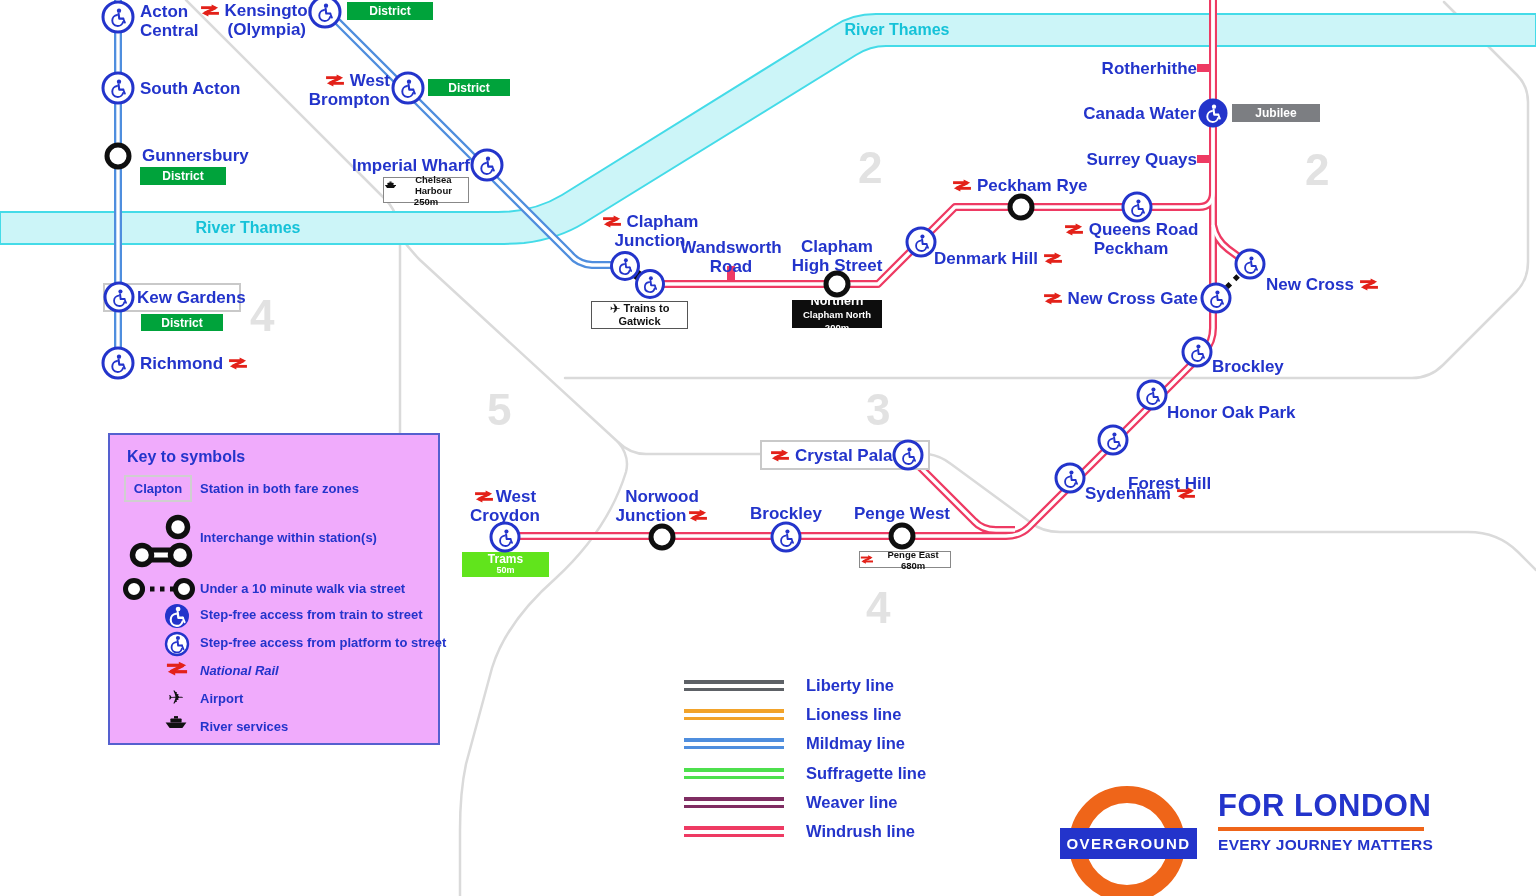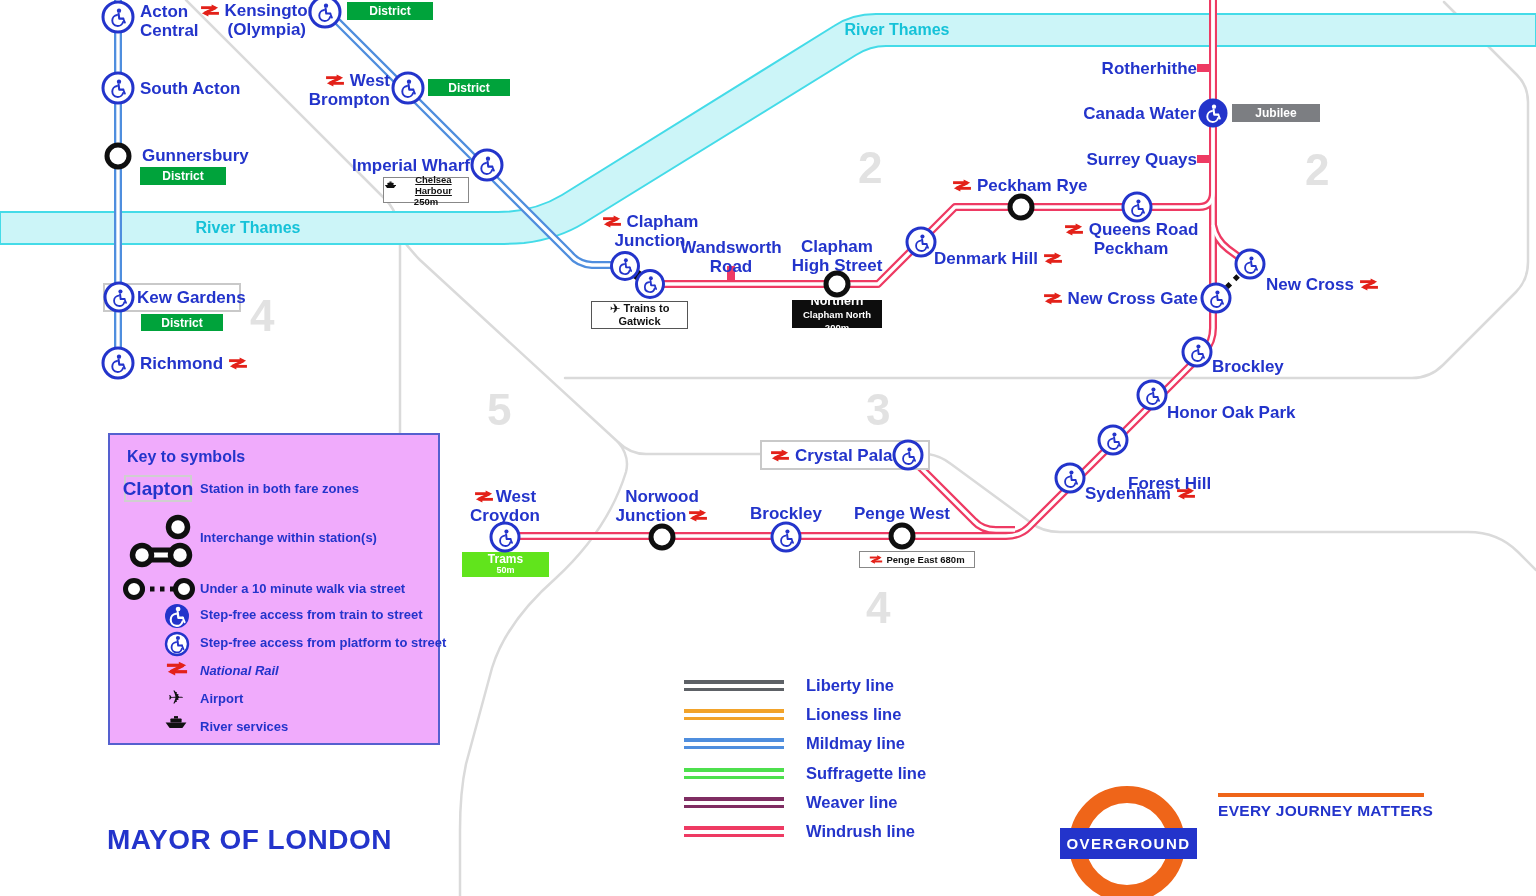--- a/index.html
+++ b/index.html
@@ -27,21 +27,21 @@
            display:flex;flex-direction:column;align-items:center;justify-content:center;}
   .tiny{font-size:9.5px;line-height:11px;border-color:#888;}
   .zone{position:absolute;color:#e2e2e2;font-weight:bold;font-size:44px;line-height:44px;}
   .river-label{position:absolute;color:#15c2d8;font-weight:bold;font-size:16px;text-align:center;}
   #key-box{position:absolute;left:108px;top:433px;width:332px;height:312px;background:#f0abfc;
            border:2px solid #5560cf;box-sizing:border-box;}
   #key-box .ktitle{position:absolute;left:17px;top:13px;font-size:16px;font-weight:bold;color:#2334cb;}
   .kitem{position:absolute;font-size:13px;font-weight:bold;color:#2334cb;white-space:nowrap;}
   #clapton-box{position:absolute;left:14px;top:40px;width:68px;height:27px;border:2px solid #cfcfcf;
                box-sizing:border-box;display:flex;align-items:center;justify-content:center;
-               color:#2334cb;font-weight:bold;font-size:19px;}
+               color:#2334cb;font-weight:bold;font-size:13px;}
   .kicon{position:absolute;}
   #mayor{position:absolute;left:107px;top:824px;color:#2334cb;font-weight:800;font-size:28px;letter-spacing:.5px;}
   #roundel-ring{position:absolute;left:1069px;top:786px;width:82px;height:82px;border-radius:50%;
                 border:17px solid #ef6519;}
   #roundel-bar{position:absolute;left:1060px;top:828px;width:137px;height:31px;background:#2334cb;
                color:#fff;font-weight:bold;font-size:15px;letter-spacing:1.5px;text-align:center;line-height:31px;}
   #tfl{position:absolute;left:1218px;top:789px;color:#2334cb;font-weight:800;}
   #tfl .l1,#tfl .l2{font-size:31px;line-height:34px;letter-spacing:.5px;}
   #tfl .rule{width:206px;height:4px;background:#ef6519;margin:4px 0 5px 0;}
   #tfl .tag{font-size:15.5px;letter-spacing:.3px;}
@@ -183,21 +183,21 @@
         </div>
     </div>
     <div class="badge district" style="left:428px;top:79px;width:82px;height:17px;">District</div>
 
     <div class="stn" style="left:330px;top:156px;width:140px;">
       <div class="row jr">
           <span>Imperial Wharf</span>
         </div>
     </div>
     <div class="infobox tiny" style="left:383px;top:177px;width:86px;height:26px;">
-      <div class="row" style="gap:3px;text-decoration:underline;">
+      <div class="row" style="gap:3px;">
           <svg width="13" height="8" style="color:#111">
             <use href="#ship" width="13" height="8"></use>
           </svg>
         <span>Chelsea Harbour</span>
         </div>
       <div>250m</div>
     </div>
 
     <div class="stn" style="left:575px;top:212px;width:150px;">
       <div class="row jc">
@@ -308,21 +308,21 @@
           </svg>
         <span>Crystal Palace</span>
         </div>
     </div>
 
     <div class="stn" style="left:845px;top:504px;width:114px;">
       <div class="row jc">
           <span>Penge West</span>
         </div>
     </div>
-    <div class="infobox tiny" style="left:859px;top:551px;width:116px;height:17px;flex-direction:row;gap:3px;">
+    <div class="infobox tiny" style="left:859px;top:551px;width:92px;height:17px;flex-direction:row;gap:3px;">
       <svg width="14" height="9">
           <use href="#nr" width="14" height="9"></use>
         </svg>
       <span>Penge East 680m</span>
     </div>
 
     <div class="stn" style="left:740px;top:504px;width:92px;">
       <div class="row jc">
           <span>Brockley</span>
         </div>
@@ -464,26 +464,26 @@
     </div>
     <div class="legend-row" style="left:684px;top:822px;">
       <div class="swatch">
           <div class="bar" style="background: rgb(238, 58, 99);"></div>
           <div class="gap"></div>
           <div class="bar" style="background: rgb(238, 58, 99);"></div>
         </div>
       <div class="legend-name">Windrush line</div>
     </div>
 
-    <div id="mayor">MAYOR OF LONDON</div>
 
     <div id="roundel-ring"></div>
     <div id="roundel-bar">OVERGROUND</div>
 
     <div id="tfl">
+      <div class="l2">FOR LONDON</div>
       <div class="rule"></div>
       <div class="tag">EVERY JOURNEY MATTERS</div>
     </div>
   </div>
 
   <svg id="top-layer" class="layer" width="1536" height="896" viewBox="0 0 1536 896">
 
     <line x1="625" y1="266" x2="650" y2="284" stroke="#0f0f0f" stroke-width="10"></line>
 
     <line x1="1219" y1="295" x2="1247" y2="267" stroke="#0f0f0f" stroke-width="5" stroke-dasharray="5,6"></line>

